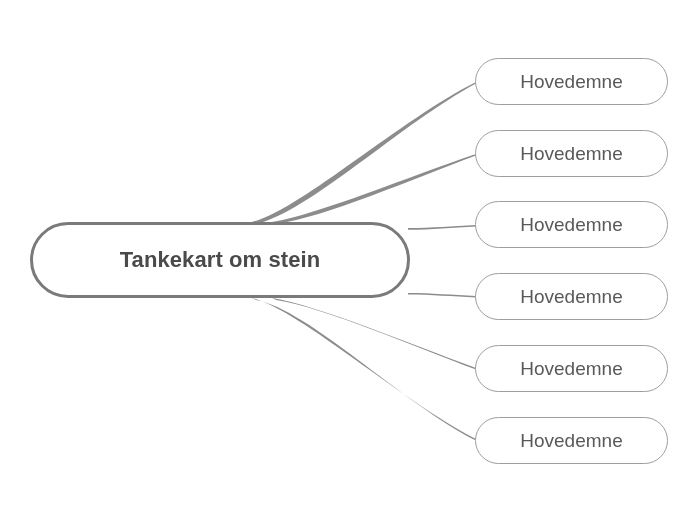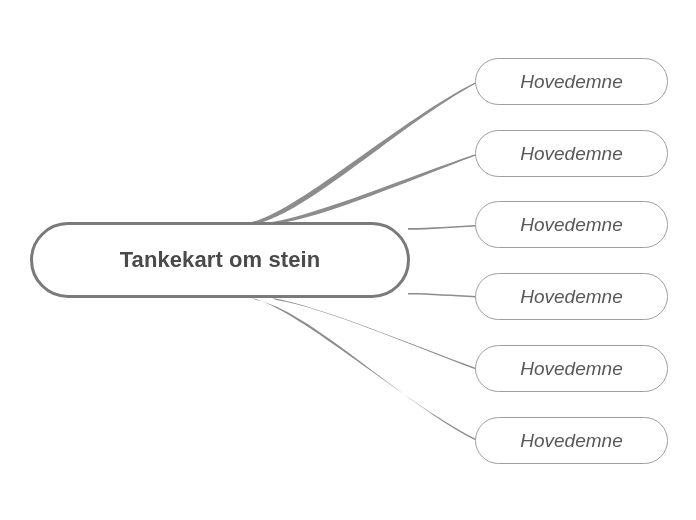--- a/index.html
+++ b/index.html
@@ -52,21 +52,20 @@
     color: #4a4a4a;
     letter-spacing: 0.1px;
     white-space: nowrap;
   }
   .child-node {
     left: 475px;
     width: 193px;
     height: 47px;
     border: 1.5px solid #9e9e9e;
     border-radius: 23.5px;
-    font-style: italic;
   }
   .child-node .node-label {
     font-size: 19px;
     font-weight: normal;
     color: #595959;
     white-space: nowrap;
   }
   .child-1 { top: 58px; }
   .child-2 { top: 130px; }
   .child-3 { top: 201px; }

